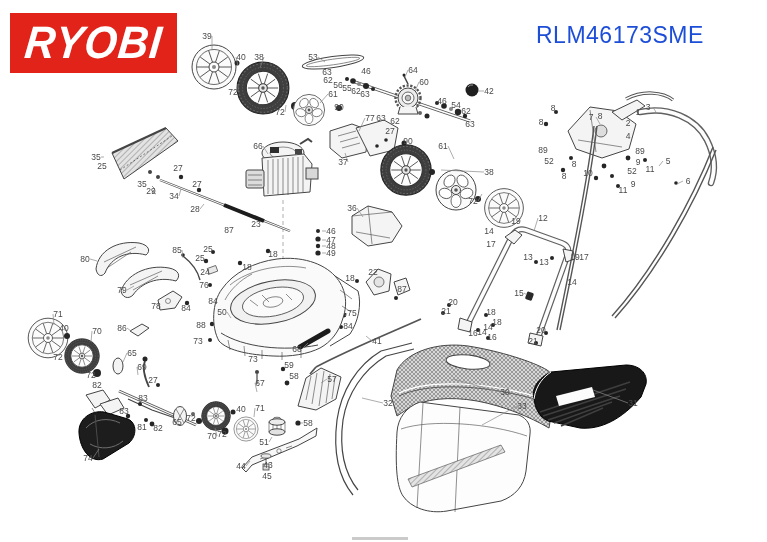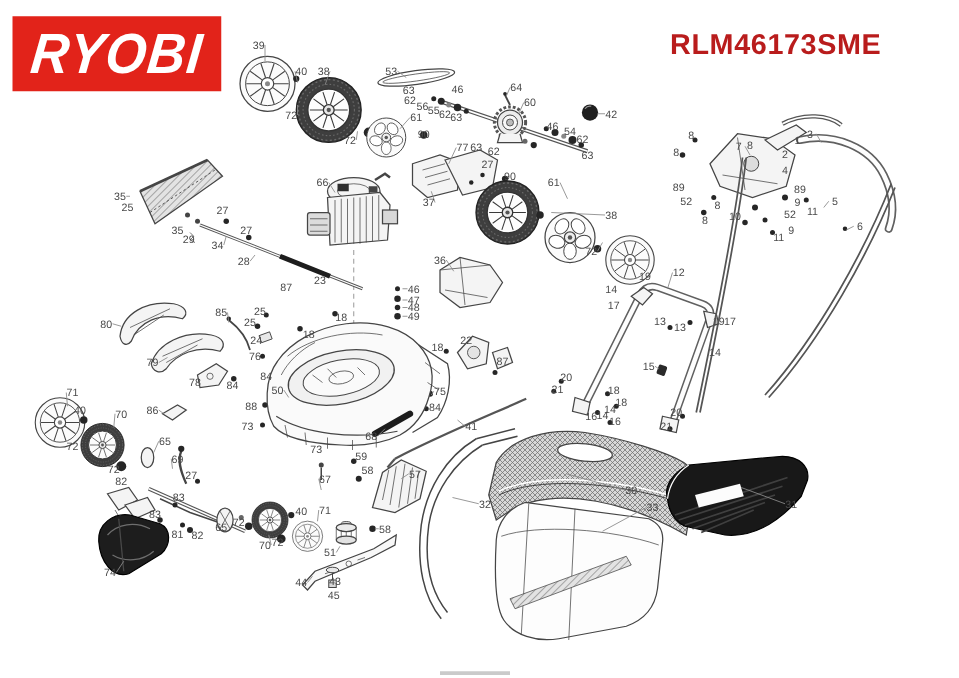--- a/index.html
+++ b/index.html
@@ -3,21 +3,21 @@
 <meta charset="utf-8">
 <style>
   :root { --red:#e2231a; --ink:#454545; --label:#4a4a4a; }
   html,body{margin:0;padding:0;background:#fff;}
   .page{position:relative;width:767px;height:542px;background:#fff;overflow:hidden;
         font-family:"Liberation Sans",sans-serif;}
   .logo{position:absolute;left:10px;top:13px;width:167px;height:60px;background:var(--red);
         display:flex;align-items:center;justify-content:center;}
   .logo-text{color:#fff;font-weight:bold;font-style:italic;font-size:42px;letter-spacing:1px;
         transform:skewX(-6deg) scaleY(1.08);line-height:1;}
-  .model{position:absolute;left:536px;top:22px;font-size:23px;font-weight:bold;color:#b91c1c;
+  .model{position:absolute;left:536px;top:22px;font-size:23px;font-weight:normal;color:#1d4ed8;
         letter-spacing:0.5px;}
   svg.diagram{position:absolute;left:0;top:0;}
   .callout{font-size:8.5px;fill:var(--label);text-anchor:middle;
         font-family:"Liberation Sans",sans-serif;}
   .leader{stroke:#8a8a8a;stroke-width:0.7;}
   .s  {stroke:var(--ink);stroke-width:1;fill:none;}
   .th {stroke:var(--ink);stroke-width:0.6;fill:none;}
   .sf {stroke:var(--ink);stroke-width:1;fill:#f4f4f4;}
   .sw {stroke:var(--ink);stroke-width:1;fill:#fff;}
   .dk {fill:#262626;}

